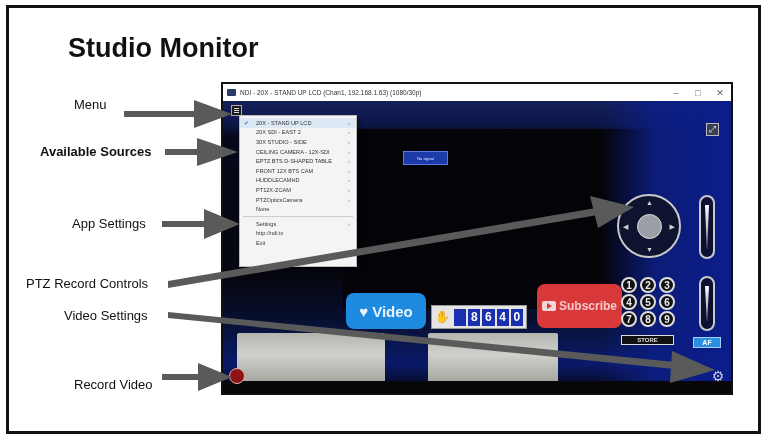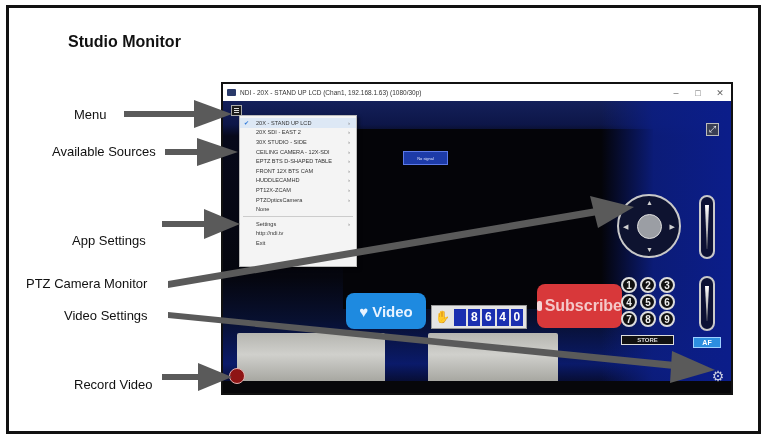--- a/index.html
+++ b/index.html
@@ -4,21 +4,21 @@
 <style>
   * { box-sizing: border-box; margin: 0; padding: 0; }
   html, body { width: 768px; height: 441px; background: #ffffff; overflow: hidden; }
   body { position: relative; font-family: "Liberation Sans", sans-serif; }
 
   .frame {
     position: absolute; left: 6px; top: 5px; width: 755px; height: 429px;
     border: 3px solid #111; background: #fff;
   }
   .page-title {
-    position: absolute; left: 68px; top: 33px; font-size: 16px; font-weight: bold; color: #111;
+    position: absolute; left: 68px; top: 33px; font-size: 27px; font-weight: bold; color: #111;
   }
   .callout-label {
     position: absolute; font-size: 13px; color: #111; white-space: nowrap;
   }
 
   
   .app-window {
     position: absolute; left: 221px; top: 82px; width: 512px; height: 313px;
     background: #111; border: 2px solid #111; overflow: hidden;
   }
@@ -124,21 +124,21 @@
   }
 
   
   .like-pillow {
     position: absolute; left: 123px; top: 192px; width: 80px; height: 36px; border-radius: 8px;
     background: #1e8ae0; color: #e8f3ff; font-size: 15px; font-weight: bold;
     display: flex; align-items: center; justify-content: center; gap: 4px;
   }
   .sub-pillow {
     position: absolute; left: 314px; top: 183px; width: 85px; height: 44px; border-radius: 8px;
-    background: #d8383a; color: #f4c8c8; font-size: 16px; font-weight: bold;
+    background: #d8383a; color: #f4c8c8; font-size: 12px; font-weight: bold;
     display: flex; align-items: center; justify-content: center; gap: 3px;
   }
   .yt-icon { width: 14px; height: 10px; background: #f4d6d6; border-radius: 2px; position: relative; }
   .yt-icon::after {
     content: ""; position: absolute; left: 5px; top: 2px;
     border-left: 5px solid #d8383a; border-top: 3px solid transparent; border-bottom: 3px solid transparent;
   }
   .counter {
     position: absolute; left: 208px; top: 204px; width: 96px; height: 24px;
     background: #e4e4e4; border: 1px solid #999; display: flex; align-items: center; gap: 2px; padding: 0 3px;
@@ -169,24 +169,24 @@
 
   
   .arrows { position: absolute; left: 0; top: 0; width: 768px; height: 441px; pointer-events: none; }
 </style>
 </head>
 <body>
 
 <div class="frame"></div>
 <div class="page-title">Studio Monitor</div>
 
-<div class="callout-label" style="left:74px; top:107px;">Menu</div>
-<div class="callout-label" style="left:52px; top:144px;">Available Sources</div>
-<div class="callout-label" style="left:72px; top:216px;margin-top:17px;">App Settings</div>
-<div class="callout-label" style="left:26px; top:276px;">PTZ Camera Monitor</div>
+<div class="callout-label" style="left:74px; top:97px;">Menu</div>
+<div class="callout-label" style="left:40px; top:144px;font-weight:bold;">Available Sources</div>
+<div class="callout-label" style="left:72px; top:216px;">App Settings</div>
+<div class="callout-label" style="left:26px; top:276px;">PTZ Record Controls</div>
 <div class="callout-label" style="left:64px; top:308px;">Video Settings</div>
 <div class="callout-label" style="left:74px; top:377px;">Record Video</div>
 
 <div class="app-window">
   <div class="title-bar">
     <div class="app-icon"></div>
     <div class="window-title">NDI - 20X - STAND UP LCD (Chan1, 192.168.1.63) (1080/30p)</div>
     <div class="win-btn">–</div>
     <div class="win-btn">□</div>
     <div class="win-btn">✕</div>

